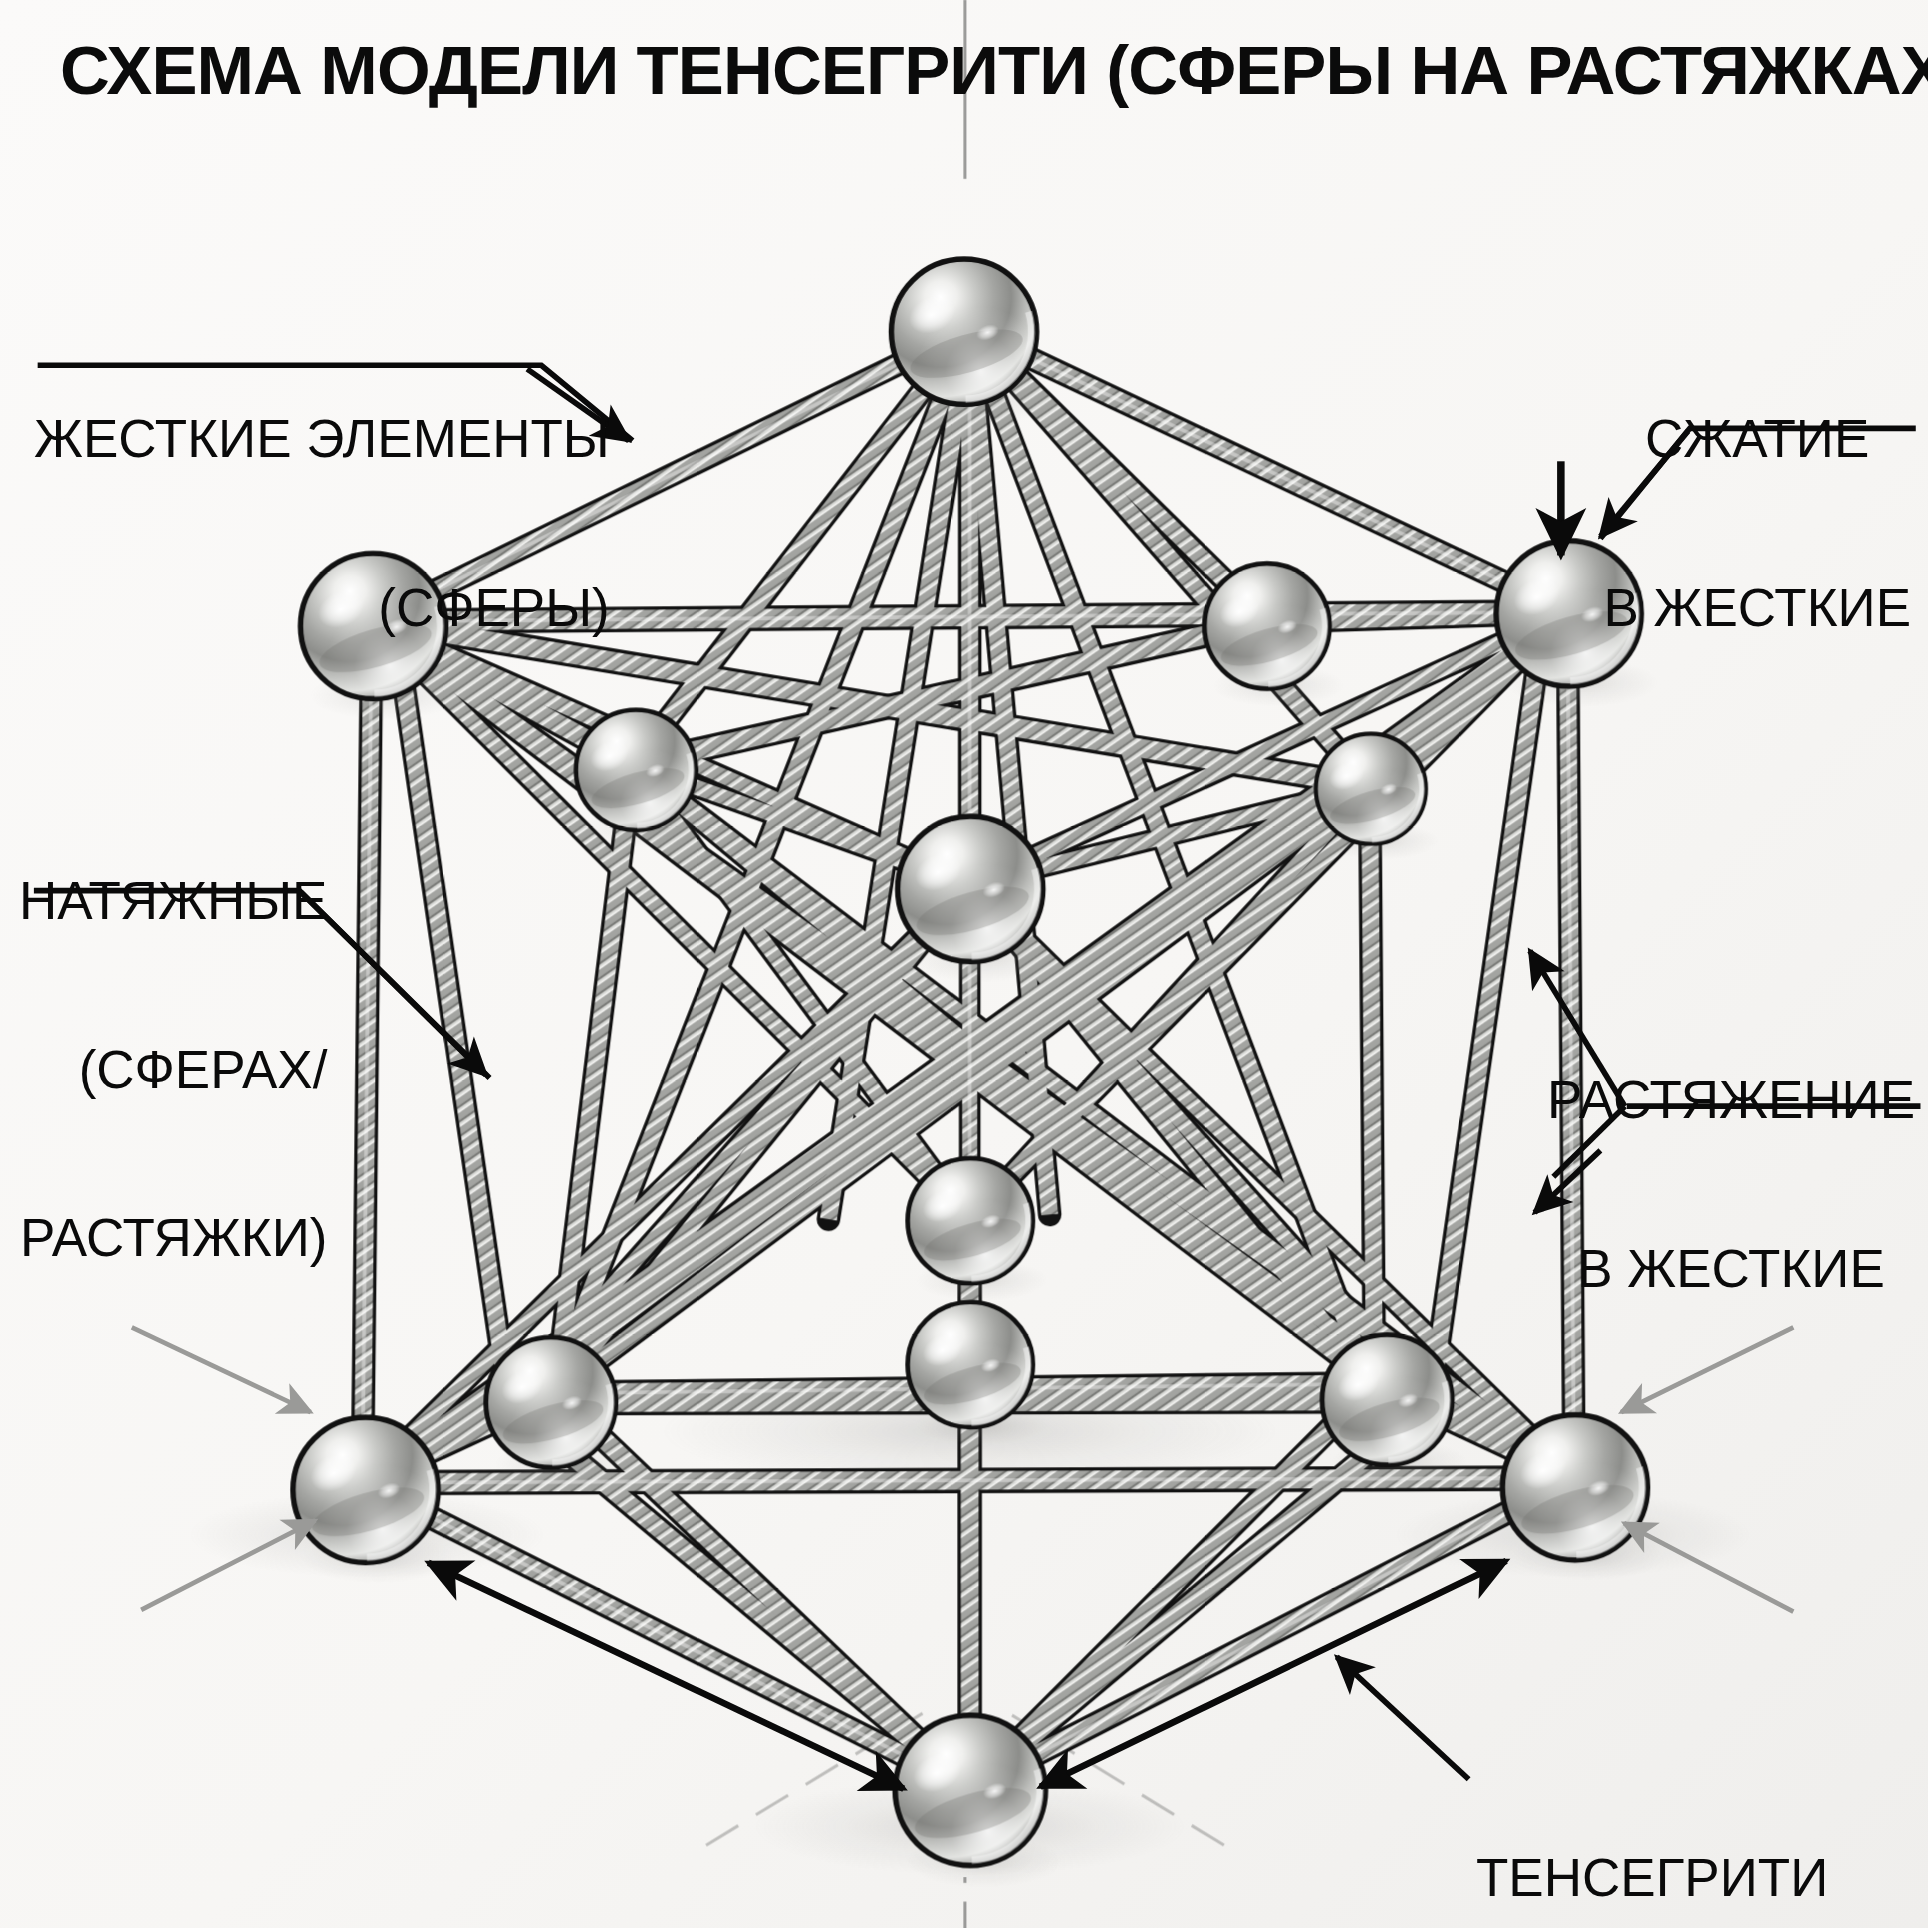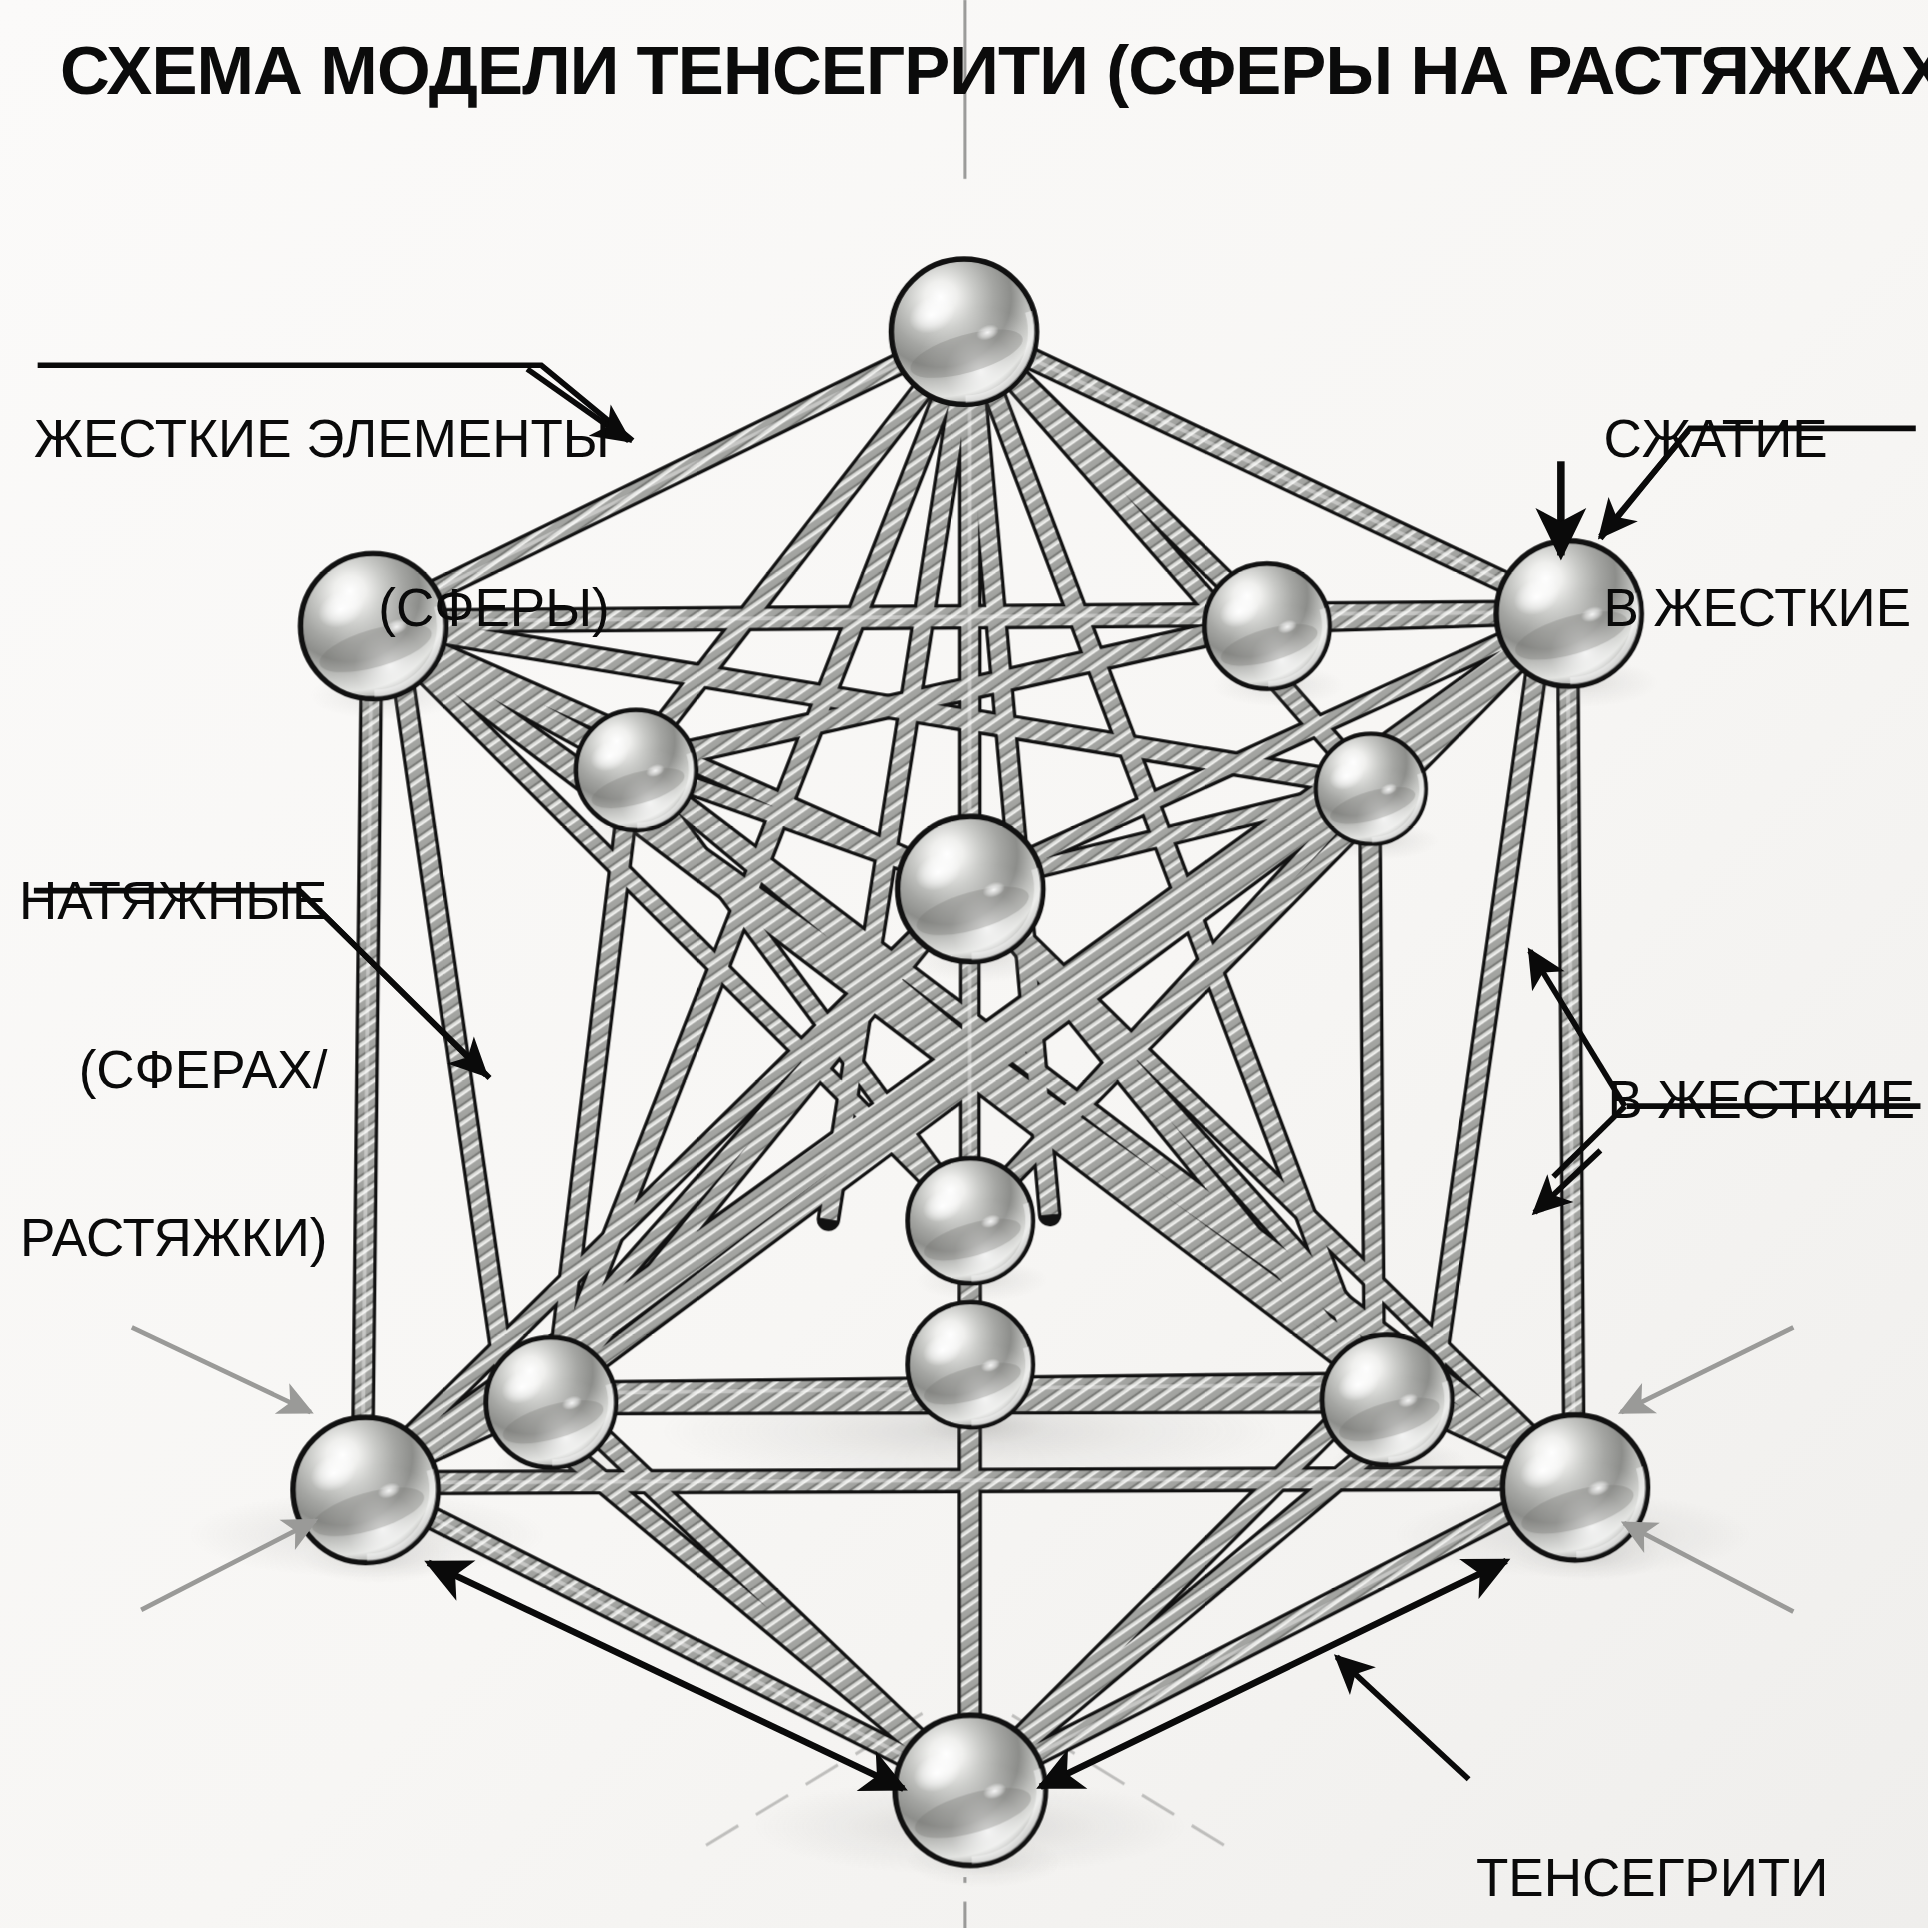--- a/index.html
+++ b/index.html
@@ -20,21 +20,21 @@
     white-space:pre;
     letter-spacing:0px;
   }
   .lbl-title{
     font-size:69px;
     font-weight:700;
     letter-spacing:-0.9px;
     color:#0b0b0b;
   }
   .lbl-cal{font-size:53px;}
-  .right{text-align:left;}
+  .right{text-align:center;}
   .left{text-align:right;}
 </style>
 </head>
 <body>
 
 <div id="stage">
 
   <svg id="scene" viewBox="0 0 2048 2048">
     <defs>
 
@@ -480,20 +480,21 @@
     <div>(СФЕРАХ/</div>
     <div>РАСТЯЖКИ)</div>
   </div>
 
   <div class="lbl lbl-cal right" style="right:17px; top:299px;">
     <div>СЖАТИЕ</div>
     <div>В ЖЕСТКИЕ</div>
   </div>
 
   <div class="lbl lbl-cal right" style="right:13px; top:960px;">
+    <div>РАСТЯЖЕНИЕ</div>
     <div>В ЖЕСТКИЕ</div>
   </div>
 
   <div class="lbl lbl-cal left" style="left:1476px; top:1738px;">
     <div>ТЕНСЕГРИТИ</div>
     
   </div>
 
 </div>
 

